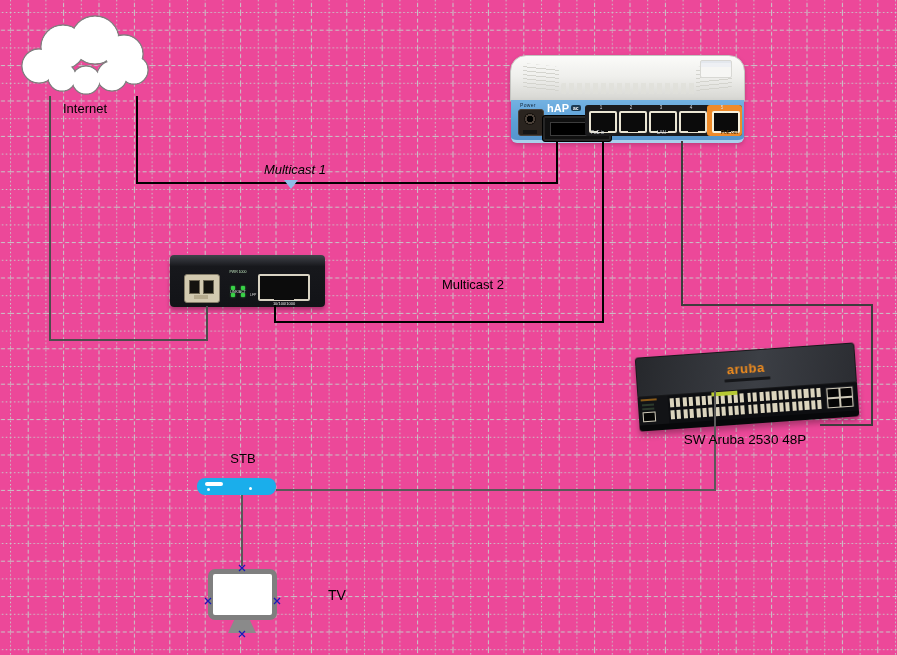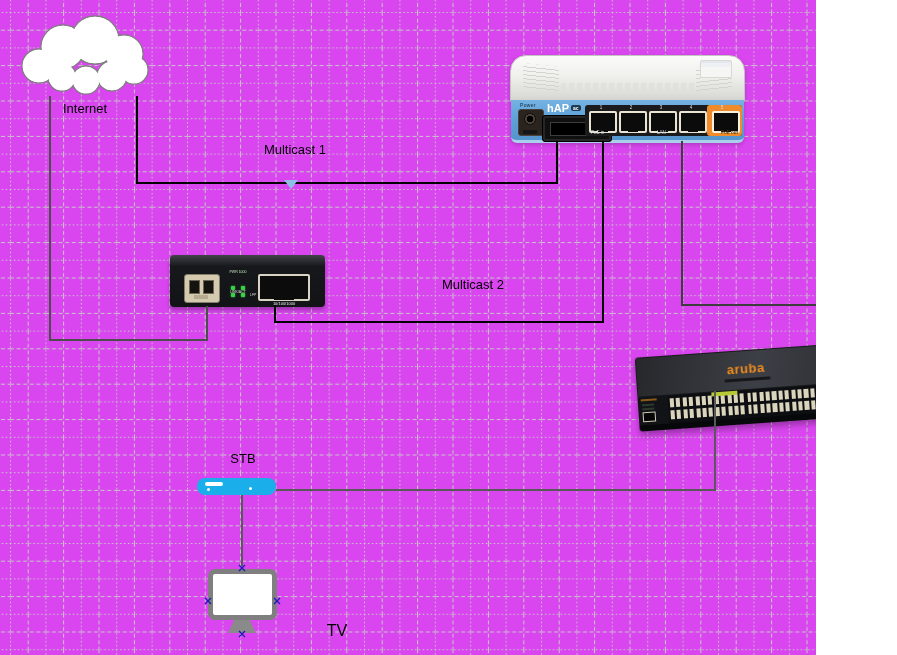--- a/index.html
+++ b/index.html
@@ -1,16 +1,16 @@
 <!DOCTYPE html>
 <html><head>
 <meta charset="utf-8">
 <style>
   html,body{margin:0;padding:0;background:#fff;}
-  .canvas{position:relative;width:816px;height:655px;overflow:hidden;background:#d946ef;
+  .canvas{position:relative;width:897px;height:655px;overflow:hidden;background:#ec4899;
           font-family:"Liberation Sans", sans-serif;}
   .canvas svg{display:block;}
   .grid,.overlay{position:absolute;left:0;top:0;}
   .overlay{z-index:30;pointer-events:none;}
   .label{position:absolute;z-index:40;font-size:13px;color:#000;text-align:center;white-space:nowrap;}
 
   
   .cloud{position:absolute;left:15px;top:13px;z-index:10;}
 
   
@@ -219,35 +219,36 @@
       <div class="sticker-green"></div>
       <div class="sfpblock">
         <div class="sfpslot" style="left:1px;top:1px;"></div>
         <div class="sfpslot" style="left:14px;top:1px;"></div>
         <div class="sfpslot" style="left:1px;top:11px;"></div>
         <div class="sfpslot" style="left:14px;top:11px;"></div>
       </div>
     </div>
     <div class="sw-base"></div>
   </div>
+  <div class="label" style="left:660px;top:432px;width:170px;font-size:13.5px;">SW Aruba 2530 48P</div>
 
   <div class="stb">
     <div class="stb-display"></div>
     <div class="stb-dot1"></div>
     <div class="stb-dot2"></div>
   </div>
   <div class="label" style="left:213px;top:451px;width:60px;">STB</div>
 
   <div class="tv">
     <div class="tv-screen"></div>
     <div class="tv-stand"></div>
   </div>
-  <div class="label" style="left:312px;top:622px;width:50px;font-size:16px;">TV</div>
-
-  <div class="label" style="left:245px;top:142px;width:100px;">Multicast 1</div>
+  <div class="label" style="left:312px;top:587px;width:50px;font-size:14px;">TV</div>
+
+  <div class="label" style="left:245px;top:162px;width:100px;font-style:italic;">Multicast 1</div>
   <div class="label" style="left:423px;top:277px;width:100px;">Multicast 2</div>
 
   <svg class="overlay" width="897" height="655">
     <polyline points="50,96 50,340 207,340 207,306" fill="none" stroke="#4d4d4d" stroke-width="2"></polyline>
     <polyline points="137,96 137,183 557,183 557,141" fill="none" stroke="#000000" stroke-width="2"></polyline>
     <polygon points="284,180 298,180 291,189" fill="#8fbde8"></polygon>
     <polyline points="275,305 275,322 603,322 603,141" fill="none" stroke="#000000" stroke-width="2"></polyline>
     <polyline points="682,141 682,305 872,305 872,425 820,425" fill="none" stroke="#3d3d3d" stroke-width="2"></polyline>
     <polyline points="715,391 715,490 276,490" fill="none" stroke="#595959" stroke-width="2"></polyline>
     <polyline points="242,495 242,566" fill="none" stroke="#595959" stroke-width="2"></polyline>

